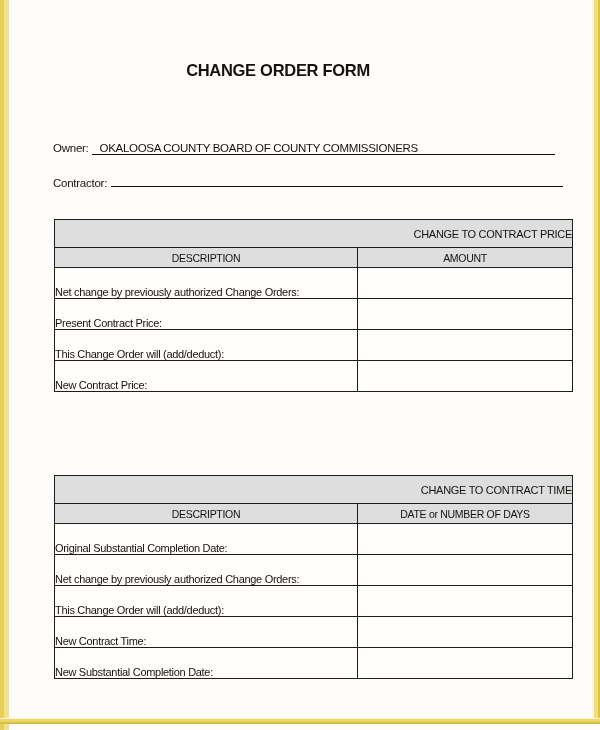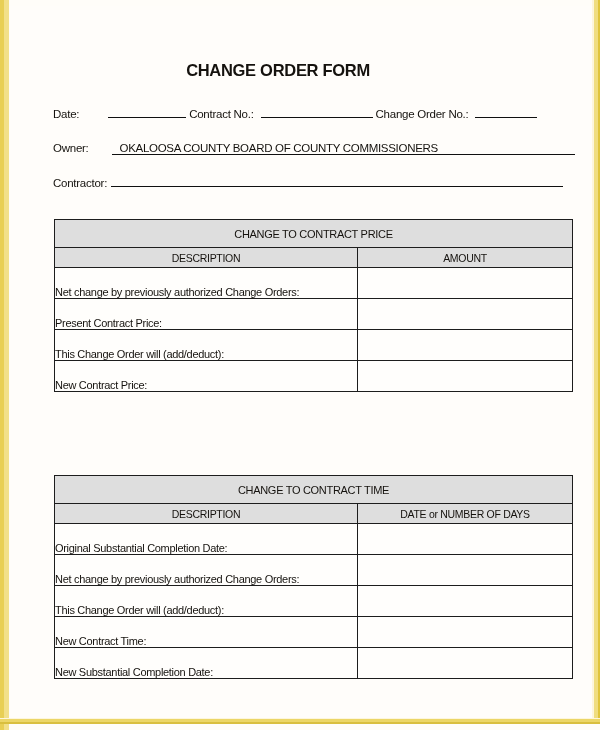--- a/index.html
+++ b/index.html
@@ -109,21 +109,21 @@
     vertical-align: baseline;
   }
   .rule.r-date      { width: 78px;  margin-left: 26px; }
   .rule.r-contract  { width: 112px; margin-left: 4px; }
   .rule.r-cono      { width: 62px;  margin-left: 4px; }
 
   .owner-value {
     display: inline-block;
     border-bottom: 1.6px solid #101010;
     padding: 0 2px 0 8px;
-    margin-left: 20px;
+    margin-left: 0;
     width: 463px;
     box-sizing: border-box;
     letter-spacing: -0.3px;
     font-size: 11.5px;
   }
   .contractor-rule {
     display: inline-block;
     border-bottom: 1.8px solid #101010;
     width: 452px;
     height: 12px;
@@ -147,21 +147,21 @@
     border: 1px solid #1d1d1d;
     padding: 0;
     font-weight: normal;
   }
   .ctable col.c-desc { width: 303px; }
   .ctable col.c-amt  { width: 215px; }
 
   .tbl-title-cell {
     height: 27px;
     background: #dedede;
-    text-align: center;
+    text-align: right;
     font-size: 11px;
     letter-spacing: -0.3px;
     vertical-align: middle;
   }
   .tbl-subhead-cell {
     height: 19px;
     background: #dedede;
     text-align: center;
     font-size: 10.5px;
     letter-spacing: -0.3px;
@@ -182,28 +182,20 @@
 </style>
 </head>
 <body>
 
 <div id="page-frame">
   <div id="page-sheet">
     <div class="doc">
 
       <div class="doc-title">CHANGE ORDER FORM</div>
 
-      <div class="field-row row-1">
-        <span class="fl">Date:</span>
-        <span class="rule r-date"></span>
-        <span class="fl">Contract No.:</span>
-        <span class="rule r-contract"></span>
-        <span class="fl">Change Order No.:</span>
-        <span class="rule r-cono"></span>
-      </div>
 
       <div class="field-row row-2">
         <span class="fl">Owner:</span>
         <span class="owner-value">OKALOOSA COUNTY BOARD OF COUNTY COMMISSIONERS</span>
       </div>
 
       <div class="field-row row-3">
         <span class="fl">Contractor:</span>
         <span class="contractor-rule"></span>
       </div>

